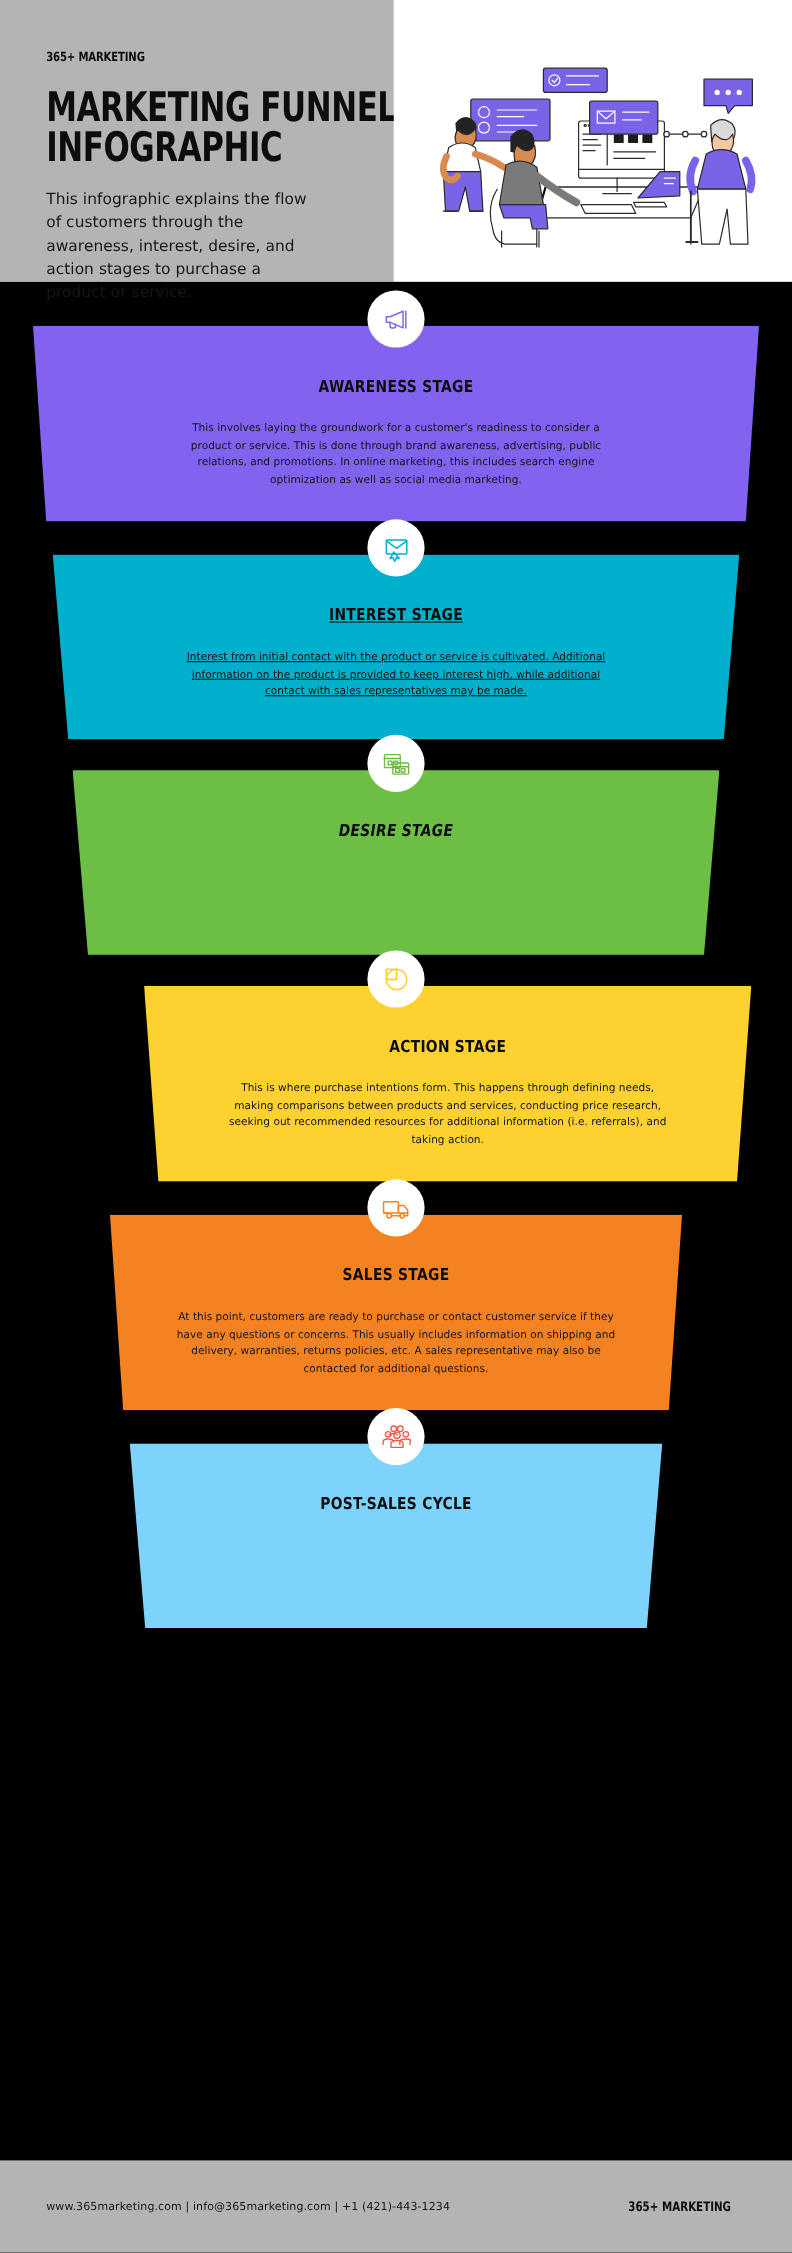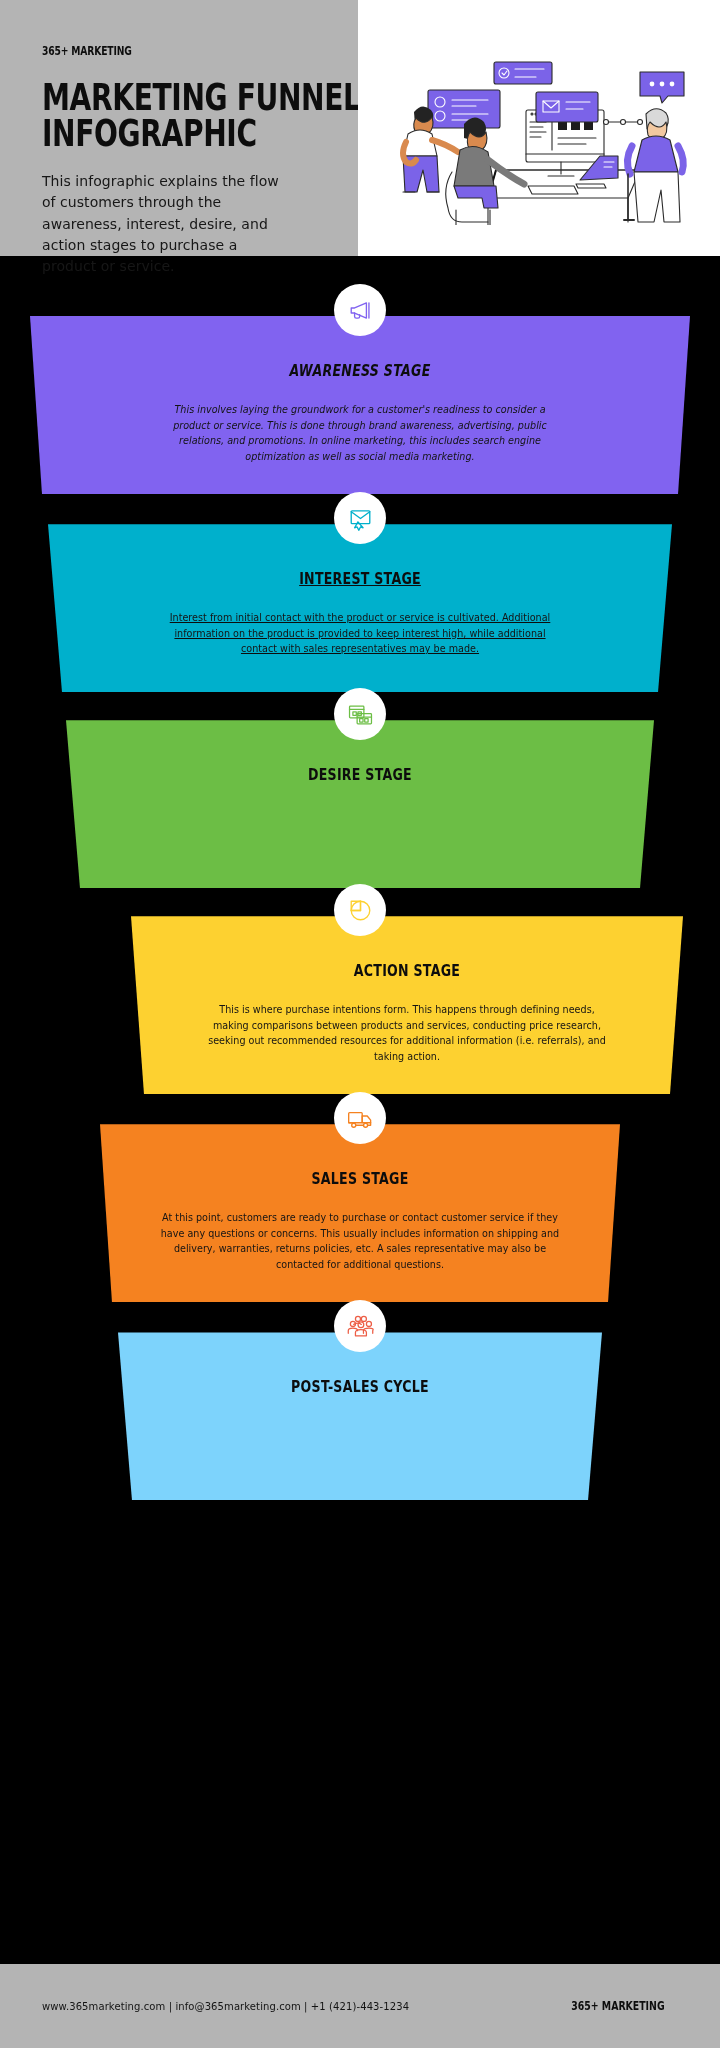--- a/index.html
+++ b/index.html
@@ -237,21 +237,21 @@
         <path d="M254 96 q-8 14 -2 28" stroke="#7b63e8" stroke-width="7" fill="none"></path>
         <path d="M300 96 q8 14 4 26" stroke="#7b63e8" stroke-width="7" fill="none"></path>
         <path d="M250 124 l0 46" stroke="#2b2b2b" stroke-width="1.6"></path>
         <path d="M246 170 l10 0" stroke="#2b2b2b" stroke-width="2"></path>
       </g>
     </svg>
   </div>
 </div>
 
 <div class="funnel">
-    <div class="stage" style="margin-top: 60px; min-height: 170px; font-style: italic;">
+    <div class="stage" style="margin-top: 40px; min-height: 170px;">
       <div class="stage-shape" style="background: rgb(129, 99, 240); clip-path: polygon(30px 0px, 690px 0px, 678px 100%, 42px 100%); min-height: 170px;">
         <div class="stage-title">AWARENESS STAGE</div>
         <div class="stage-body">This involves laying the groundwork for a customer's readiness to consider a product or service. This is done through brand awareness, advertising, public relations, and promotions. In online marketing, this includes search engine optimization as well as social media marketing.</div>
       </div>
       <div class="icon-badge">
         <span>
           <svg viewBox="0 0 32 32" fill="none" stroke="#8163f0" stroke-width="1.6" stroke-linecap="round" stroke-linejoin="round">
             <path d="M5 13v6h4l14 6V7L9 13H5z"></path>
             <path d="M26 7v18"></path>
             <path d="M9 19v4a2 2 0 0 0 2 2h2a2 2 0 0 0 2-2v-2"></path>
@@ -267,21 +267,21 @@
       <div class="icon-badge">
         <span>
           <svg viewBox="0 0 32 32" fill="none" stroke="#00b0cc" stroke-width="1.6" stroke-linecap="round" stroke-linejoin="round">
             <rect x="5" y="7" width="22" height="15" rx="1"></rect>
             <path d="M5 8l11 8 11-8"></path>
             <path d="M13 20l-4 7 3-1 2 4 2-4 3 1z" fill="none"></path>
           </svg>
         </span>
       </div>
     </div>
-    <div class="stage" style="margin-top: 28px; min-height: 168px;">
+    <div class="stage" style="margin-top: 28px; min-height: 168px; font-style: italic;">
       <div class="stage-shape" style="background: rgb(108, 190, 69); clip-path: polygon(66px 0px, 654px 0px, 640px 100%, 80px 100%); min-height: 168px;">
         <div class="stage-title">DESIRE STAGE</div>
       </div>
       <div class="icon-badge">
         <span>
           <svg viewBox="0 0 32 32" fill="none" stroke="#6cbe45" stroke-width="1.5" stroke-linecap="round" stroke-linejoin="round">
             <rect x="3" y="6" width="17" height="14" rx="1"></rect>
             <path d="M3 10h17"></path>
             <rect x="7" y="13" width="4" height="4"></rect>
             <rect x="13" y="13" width="4" height="4"></rect>

